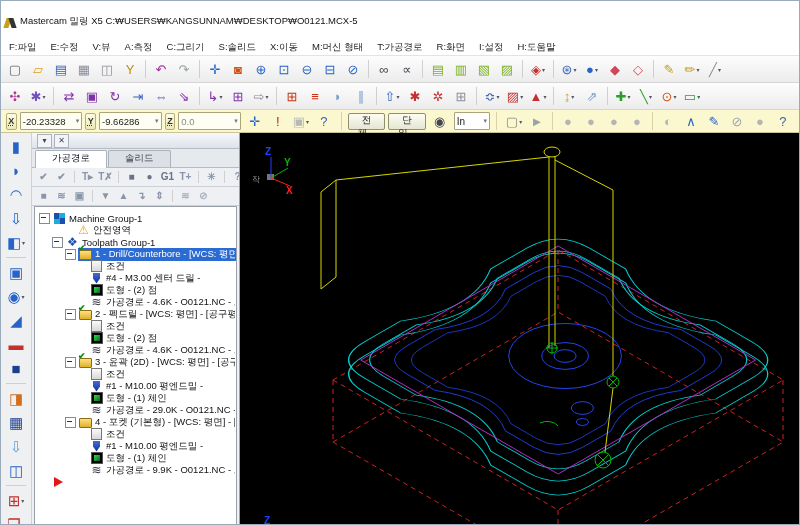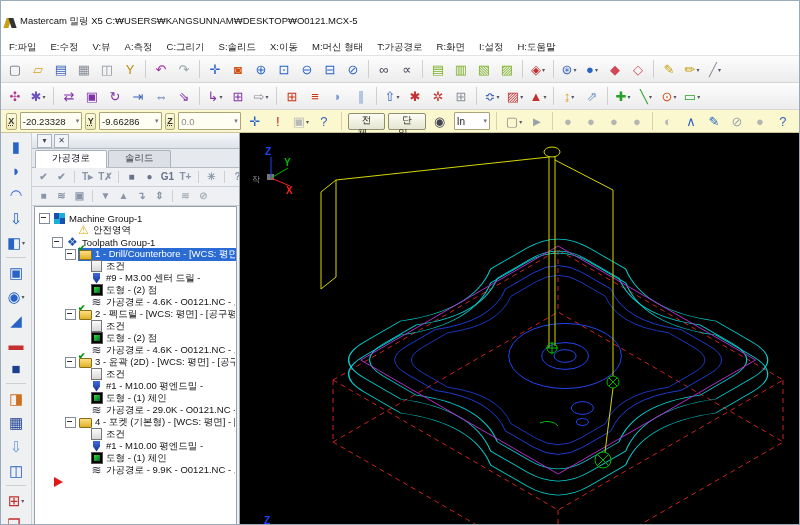--- a/index.html
+++ b/index.html
@@ -599,21 +599,21 @@
             <span class="rl">
               <span class="ti ti-page"></span>
               <span class="lbl">조건</span>
             </span>
           </div>
           <div class="trow">
             <span class="spc" style="width: 43px;"></span>
             <span class="noexp"></span>
             <span class="rl">
               <span class="ti ti-tool"></span>
-              <span class="lbl">#9 - M3.00 센터 드릴 -</span>
+              <span class="lbl">#4 - M3.00 센터 드릴 -</span>
             </span>
           </div>
           <div class="trow">
             <span class="spc" style="width: 43px;"></span>
             <span class="noexp"></span>
             <span class="rl">
               <span class="ti ti-geom"></span>
               <span class="lbl">도형 - (2) 점</span>
             </span>
           </div>

